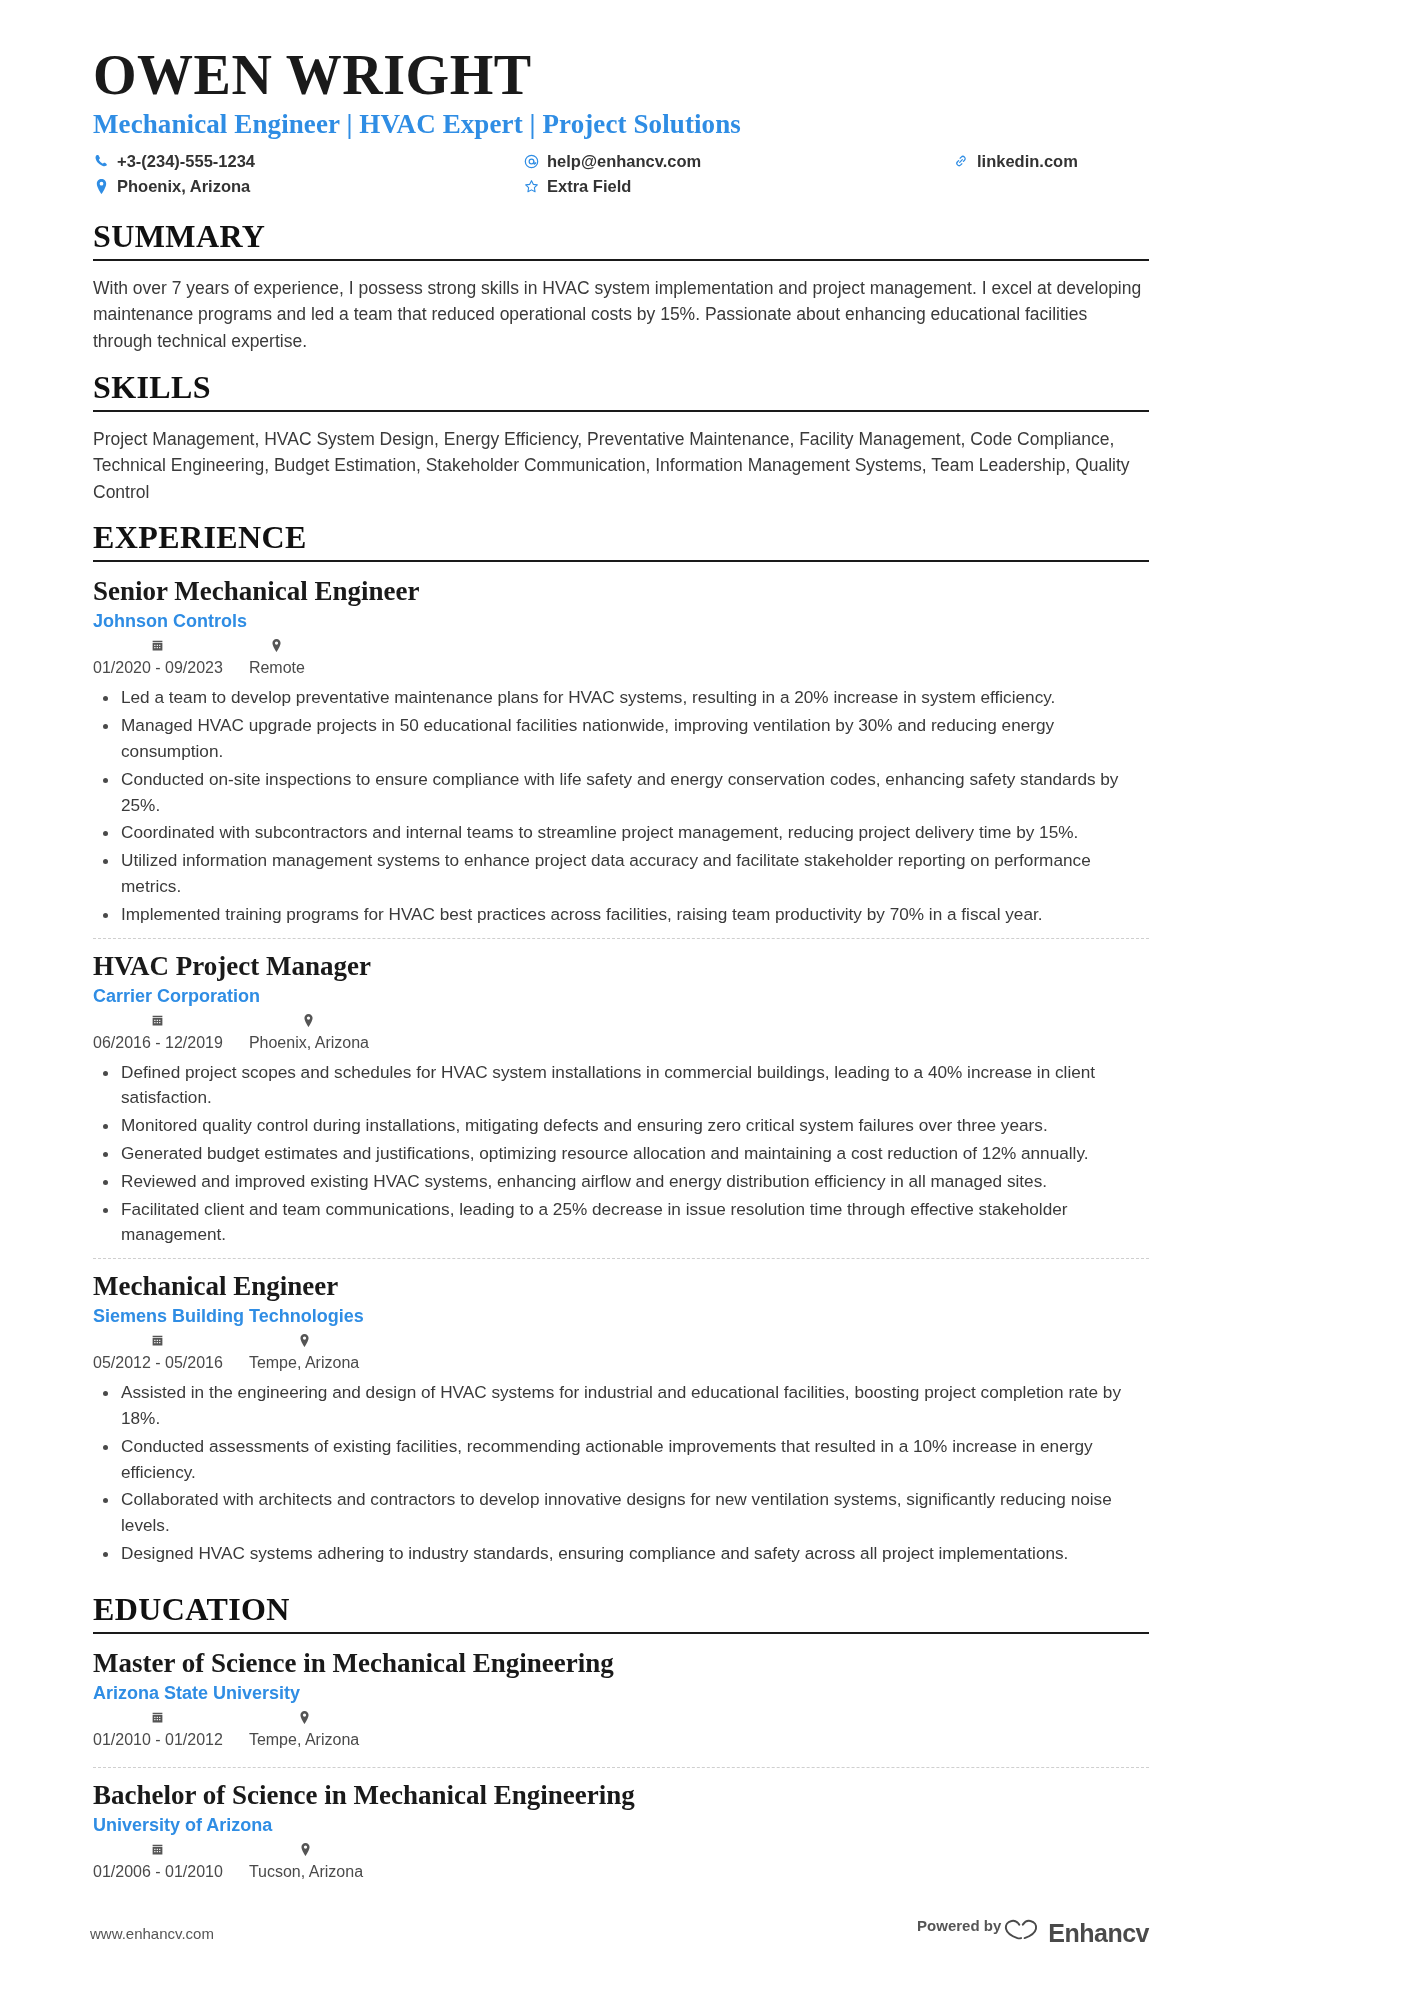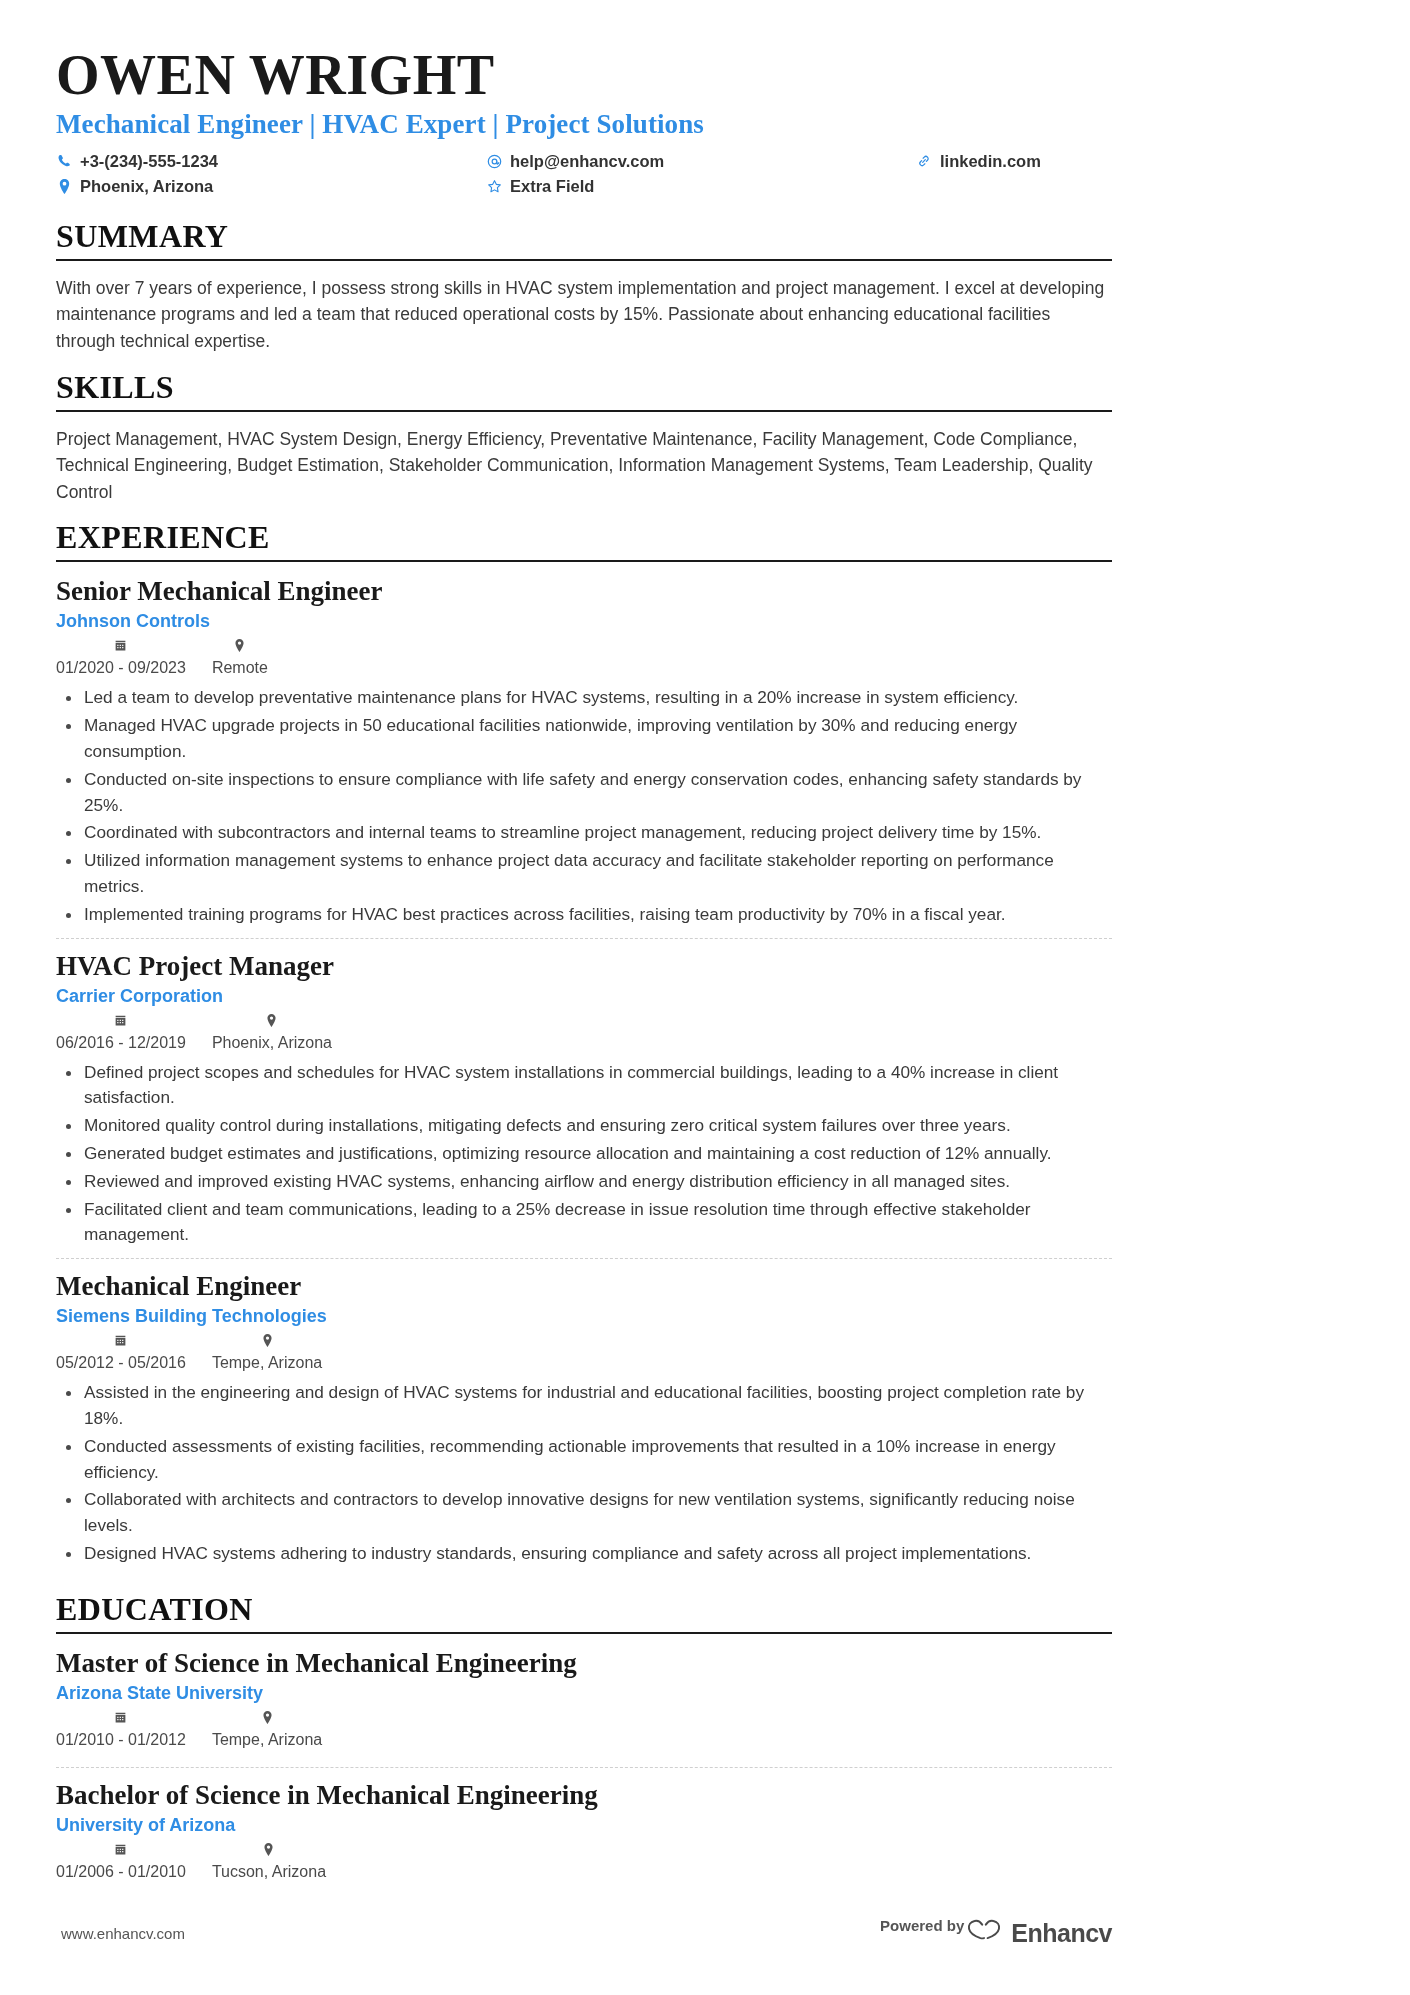--- a/index.html
+++ b/index.html
@@ -13,20 +13,21 @@
     min-height: 1995px;
     font-family: "Liberation Sans", sans-serif;
     color: #2b2b2b;
     position: relative;
   }
   .page {
     width: 1168px;
     min-height: 1995px;
     padding: 46px 56px 0 56px;
     position: relative;
+    margin-left: 37px;
   }
 
   
   .name {
     font-family: "Liberation Serif", serif;
     font-weight: bold;
     font-size: 56px;
     letter-spacing: 0.5px;
     color: #1a1a1a;
     line-height: 1.05;
@@ -138,21 +139,21 @@
     background: #4a4a4a;
   }
 
   
   .edu-entry { padding-bottom: 10px; }
   .edu-entry + .edu-entry { border-top: 1px dashed #cfcfcf; padding-top: 12px; }
 
   
   .footer {
     position: absolute;
-    left: 61px;
+    left: 53px;
     right: 56px;
     bottom: 46px;
     display: flex;
     align-items: center;
     justify-content: space-between;
     font-size: 15px;
     color: #555;
   }
   .footer-right { display: flex; align-items: flex-start; gap: 2px; font-weight: bold; }
   .powered { font-size: 15px; color: #555; }

